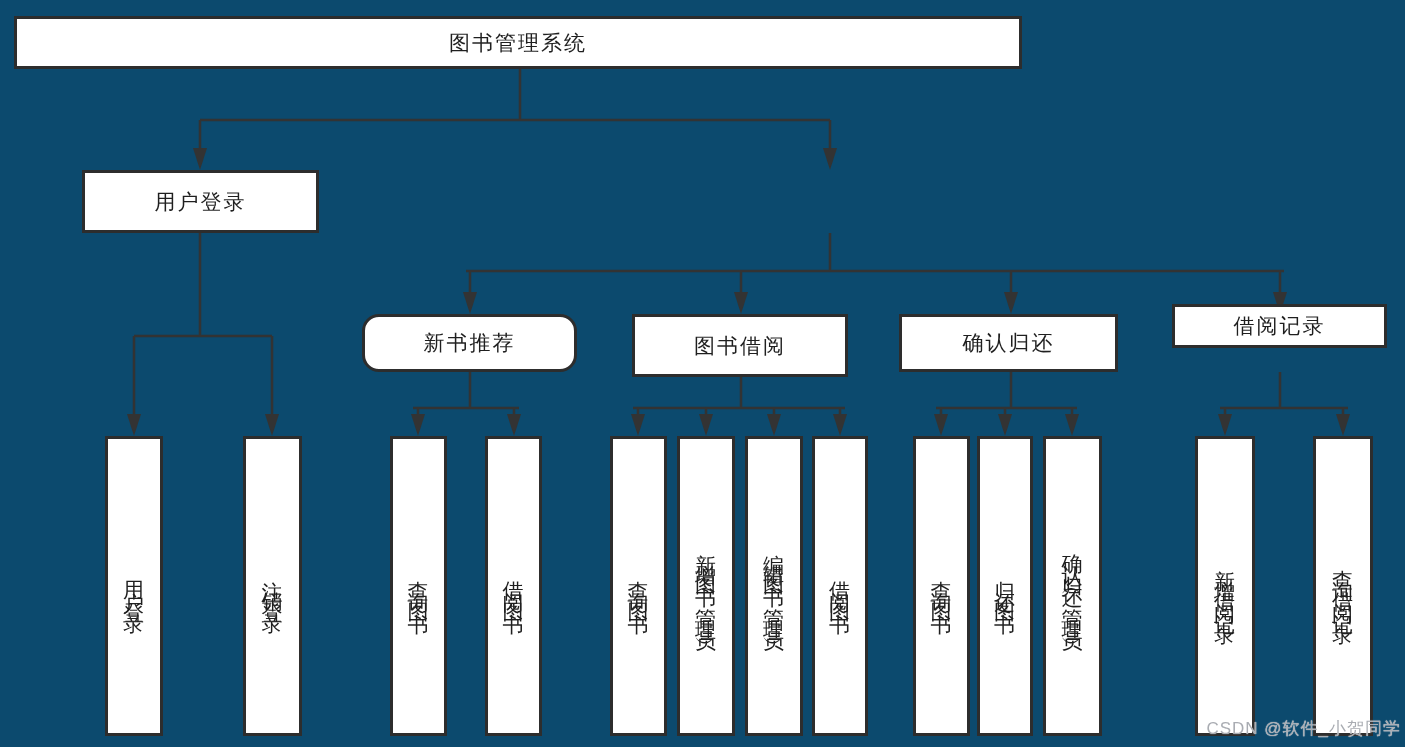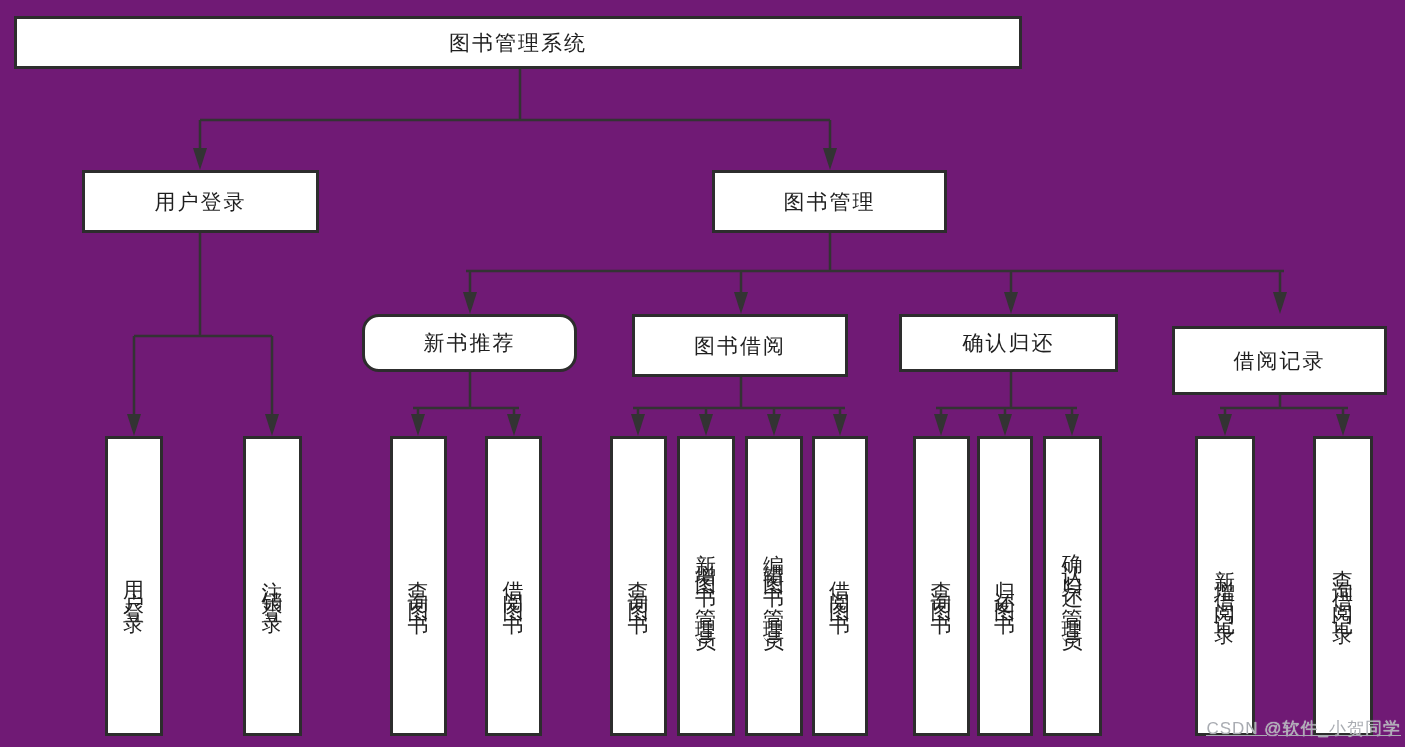--- a/index.html
+++ b/index.html
@@ -5,21 +5,21 @@
   html, body {
     margin: 0;
     padding: 0;
     background: #ffffff;
     font-family: "Liberation Sans", sans-serif;
   }
   .canvas {
     position: relative;
     width: 1405px;
     height: 747px;
-    background: #701a75;
+    background: #0c4a6e;
     overflow: hidden;
   }
   .connectors {
     position: absolute;
     left: 0;
     top: 0;
     z-index: 1;
   }
   .box {
     position: absolute;
@@ -53,21 +53,20 @@
   }
   .watermark {
     position: absolute;
     right: 4px;
     top: 717px;
     z-index: 5;
     font-size: 17px;
     color: #a9acb2;
     letter-spacing: 1px;
     text-shadow: 0 0 1px #ffffff;
-    text-decoration: underline;
   }
 </style>
 </head>
 <body>
 
 <div class="canvas">
 
   <svg class="connectors" width="1405" height="747" viewBox="0 0 1405 747">
     <g stroke="#333333" stroke-width="2.5" fill="none">
 
@@ -104,26 +103,25 @@
       <polygon points="1005,436 998,414 1012,414"></polygon>
       <polygon points="1072,436 1065,414 1079,414"></polygon>
       <polygon points="1225,436 1218,414 1232,414"></polygon>
       <polygon points="1343,436 1336,414 1350,414"></polygon>
     </g>
   </svg>
 
   <div class="box" style="left:14px; top:16px; width:1008px; height:53px;">图书管理系统</div>
 
   <div class="box" style="left:82px; top:170px; width:237px; height:63px;">用户登录</div>
-  <div class="box" style="left:712px; top:170px; width:235px; height:63px;">图书管理</div>
 
   <div class="box" style="left:362px; top:314px; width:215px; height:58px;border-radius:17px;">新书推荐</div>
   <div class="box" style="left:632px; top:314px; width:216px; height:63px;">图书借阅</div>
   <div class="box" style="left:899px; top:314px; width:219px; height:58px;">确认归还</div>
-  <div class="box" style="left:1172px; top:326px; width:215px; height:69px;">借阅记录</div>
+  <div class="box" style="left:1172px; top:304px; width:215px; height:44px;">借阅记录</div>
 
   <div class="vbox" style="left:105px; top:436px; width:58px; height:300px;">用户登录</div>
   <div class="vbox" style="left:243px; top:436px; width:59px; height:300px;">注销登录</div>
 
   <div class="vbox" style="left:390px; top:436px; width:57px; height:300px;">查询图书</div>
   <div class="vbox" style="left:485px; top:436px; width:57px; height:300px;">借阅图书</div>
 
   <div class="vbox" style="left:610px; top:436px; width:57px; height:300px;">查询图书</div>
   <div class="vbox" style="left:677px; top:436px; width:58px; height:300px;">新增图书（管理员）</div>
   <div class="vbox" style="left:745px; top:436px; width:58px; height:300px;">编辑图书（管理员）</div>

